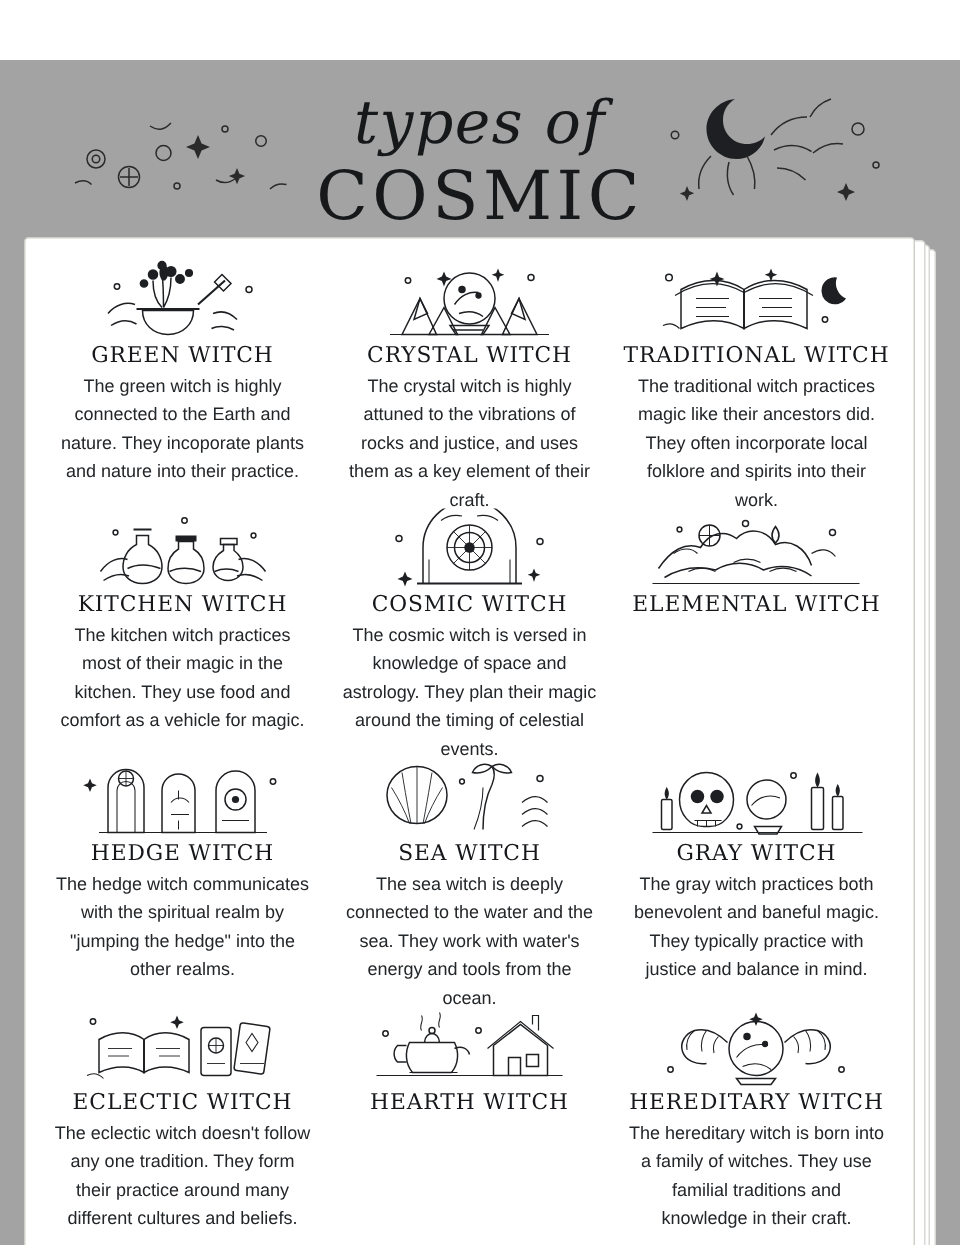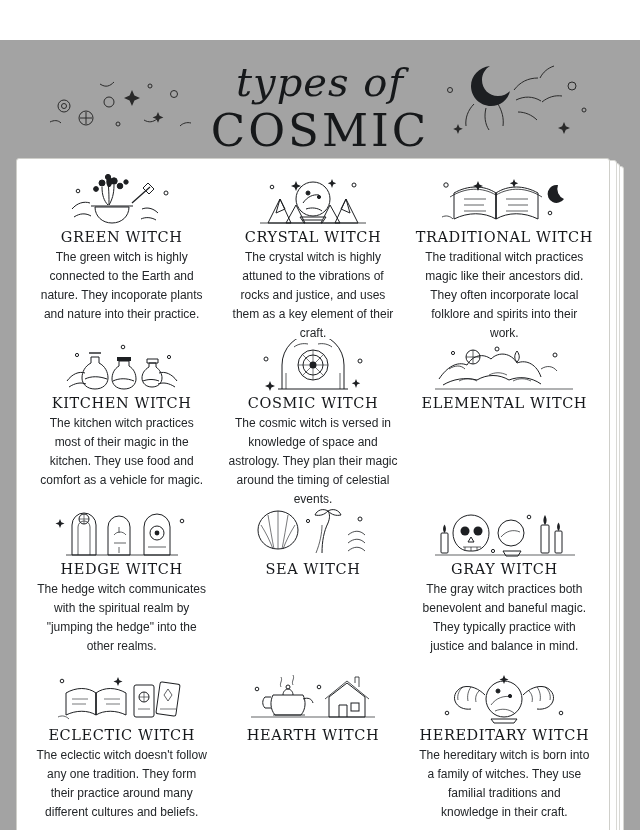--- a/index.html
+++ b/index.html
@@ -342,20 +342,21 @@
               <path d="M74 48c0-12 2-22 6-30 2-5 2-9 0-12"></path>
               <path d="M80 6c-5-3-11-1-13 4 5 1 9 0 13-4z"></path>
               <path d="M80 6c5-3 11-1 13 4-5 1-9 0-13-4z"></path>
               <path d="M68 48c4-10 6-20 6-28" stroke-width="0.7"></path>
               <path d="M100 30c6-5 12-5 17 0M100 38c6-5 12-5 17 0M100 46c6-5 12-5 17 0" stroke-width="0.8"></path>
               <circle cx="112" cy="14" r="2"></circle>
                 <circle cx="60" cy="16" r="1.6"></circle>
             </svg>
           </div>
           <div class="cell-title">SEA WITCH</div>
+          <div class="cell-desc">The sea witch is deeply connected to the water and the sea. They work with water's energy and tools from the ocean.</div>
         </div>
 
         <div class="cell">
           <div class="art">
             <svg width="150" height="54" viewBox="0 0 150 54" fill="none" stroke="#1d1f22" stroke-width="1">
               <path d="M40 46c-9 0-16-8-16-18S32 10 42 10s18 8 18 18c0 10-7 18-16 18z"></path>
               <circle cx="36" cy="26" r="4.5" fill="#1d1f22" stroke="none"></circle>
               <circle cx="49" cy="26" r="4.5" fill="#1d1f22" stroke="none"></circle>
               <path d="M42 32l-3 5h6z"></path>
               <path d="M34 42h18M36 42v4M42 42v4M48 42v4" stroke-width="0.7"></path>

